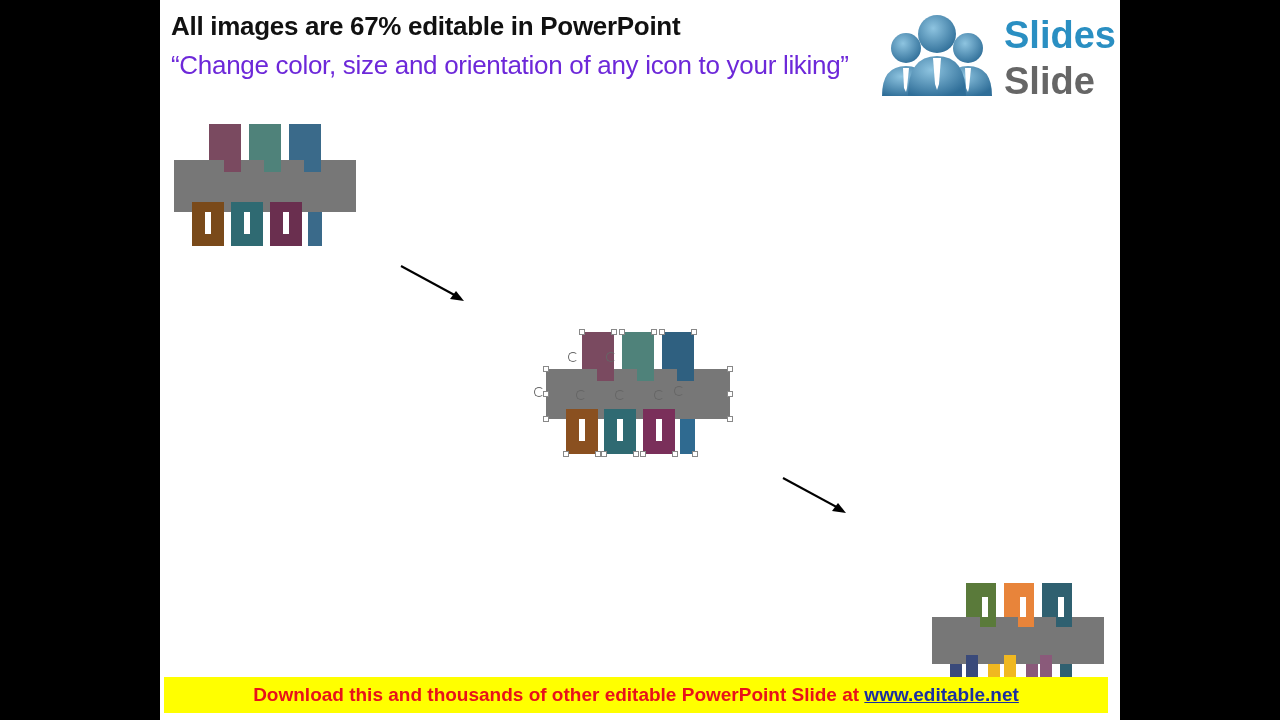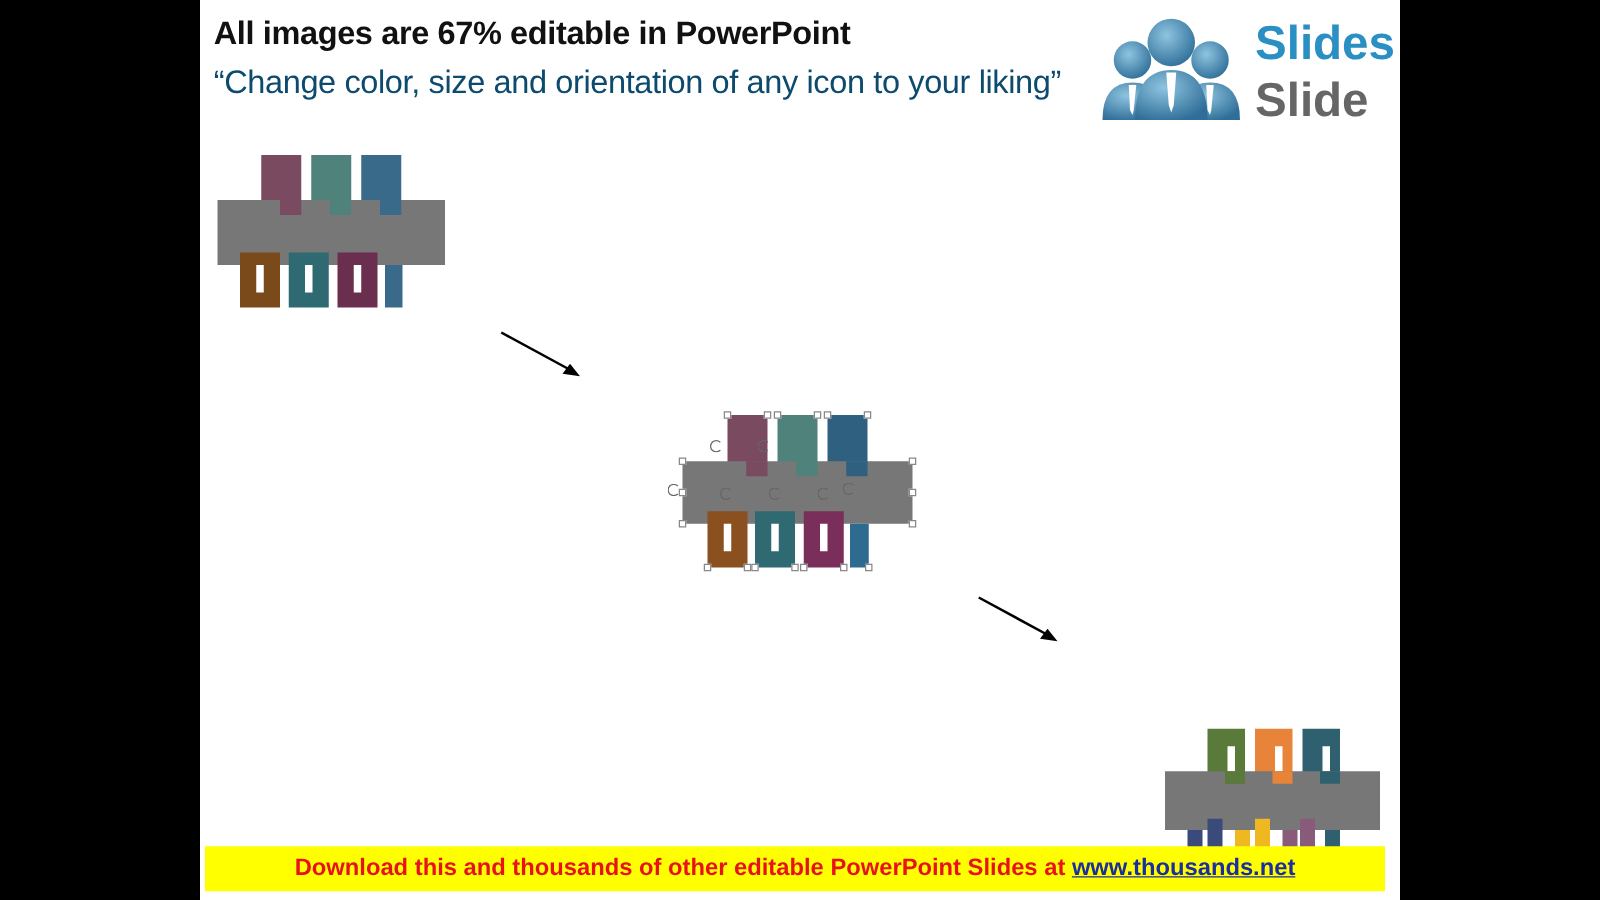--- a/index.html
+++ b/index.html
@@ -1,20 +1,20 @@
 <!DOCTYPE html>
 <html><head>
   <meta charset="utf-8">
   <style>
     * { margin: 0; padding: 0; box-sizing: border-box; }
     html, body { width: 1280px; height: 720px; background: #000; overflow: hidden; }
     body { position: relative; font-family: "Liberation Sans", sans-serif; }
     .slide { position: absolute; left: 160px; top: 0; width: 960px; height: 720px; background: #fff; overflow: hidden; }
     .title { position: absolute; left: 11px; top: 11px; font-size: 26px; font-weight: bold; color: #111; letter-spacing: -0.3px; }
-    .subtitle { position: absolute; left: 11px; top: 50px; font-size: 26px; color: #0c4a6e; letter-spacing: -0.3px; white-space: nowrap; }
+    .subtitle { position: absolute; left: 11px; top: 50px; font-size: 26px; color: #6d28d9; letter-spacing: -0.3px; white-space: nowrap; }
     .logo { position: absolute; left: 718px; top: 10px; width: 230px; height: 95px; }
     .logo-slide { position: absolute; left: 126px; top: 4px; font-size: 38px; font-weight: bold; color: #2a8fc2; }
     .logo-team { position: absolute; left: 126px; top: 50px; font-size: 38px; font-weight: bold; color: #666; }
     .graphic { position: absolute; }
     .bar { position: absolute; background: #777; }
     .part { position: absolute; }
     .arrow { position: absolute; }
     .footer { position: absolute; left: 4px; top: 677px; width: 944px; height: 36px; background: #ffff00; text-align: center; font-size: 19px; font-weight: bold; line-height: 36px; color: #e8121a; }
     .footer a { color: #1a2ea0; text-decoration: underline; }
     .handle { position: absolute; width: 6px; height: 6px; background: #fff; border: 1px solid #888; }
@@ -134,15 +134,15 @@
     <div class="part" style="left:18px;top:81px;width:12px;height:15px;background:#3a4a7a;"></div>
     <div class="part" style="left:34px;top:72px;width:12px;height:24px;background:#3a4a7a;"></div>
     <div class="part" style="left:56px;top:81px;width:12px;height:15px;background:#f0b820;"></div>
     <div class="part" style="left:72px;top:72px;width:12px;height:24px;background:#f0b820;"></div>
     <div class="part" style="left:94px;top:81px;width:12px;height:15px;background:#8a5a7a;"></div>
     <div class="part" style="left:108px;top:72px;width:12px;height:24px;background:#8a5a7a;"></div>
     <div class="part" style="left:128px;top:81px;width:12px;height:15px;background:#2f6070;"></div>
   </div>
 
   <div class="footer">
-    <span>Download this and thousands of other editable PowerPoint Slides at </span><a>www.thousands.net</a>
+    <span>Download this and thousands of other editable PowerPoint Slide at </span><a>www.editable.net</a>
   </div>
 </div>
 
 </body></html>

